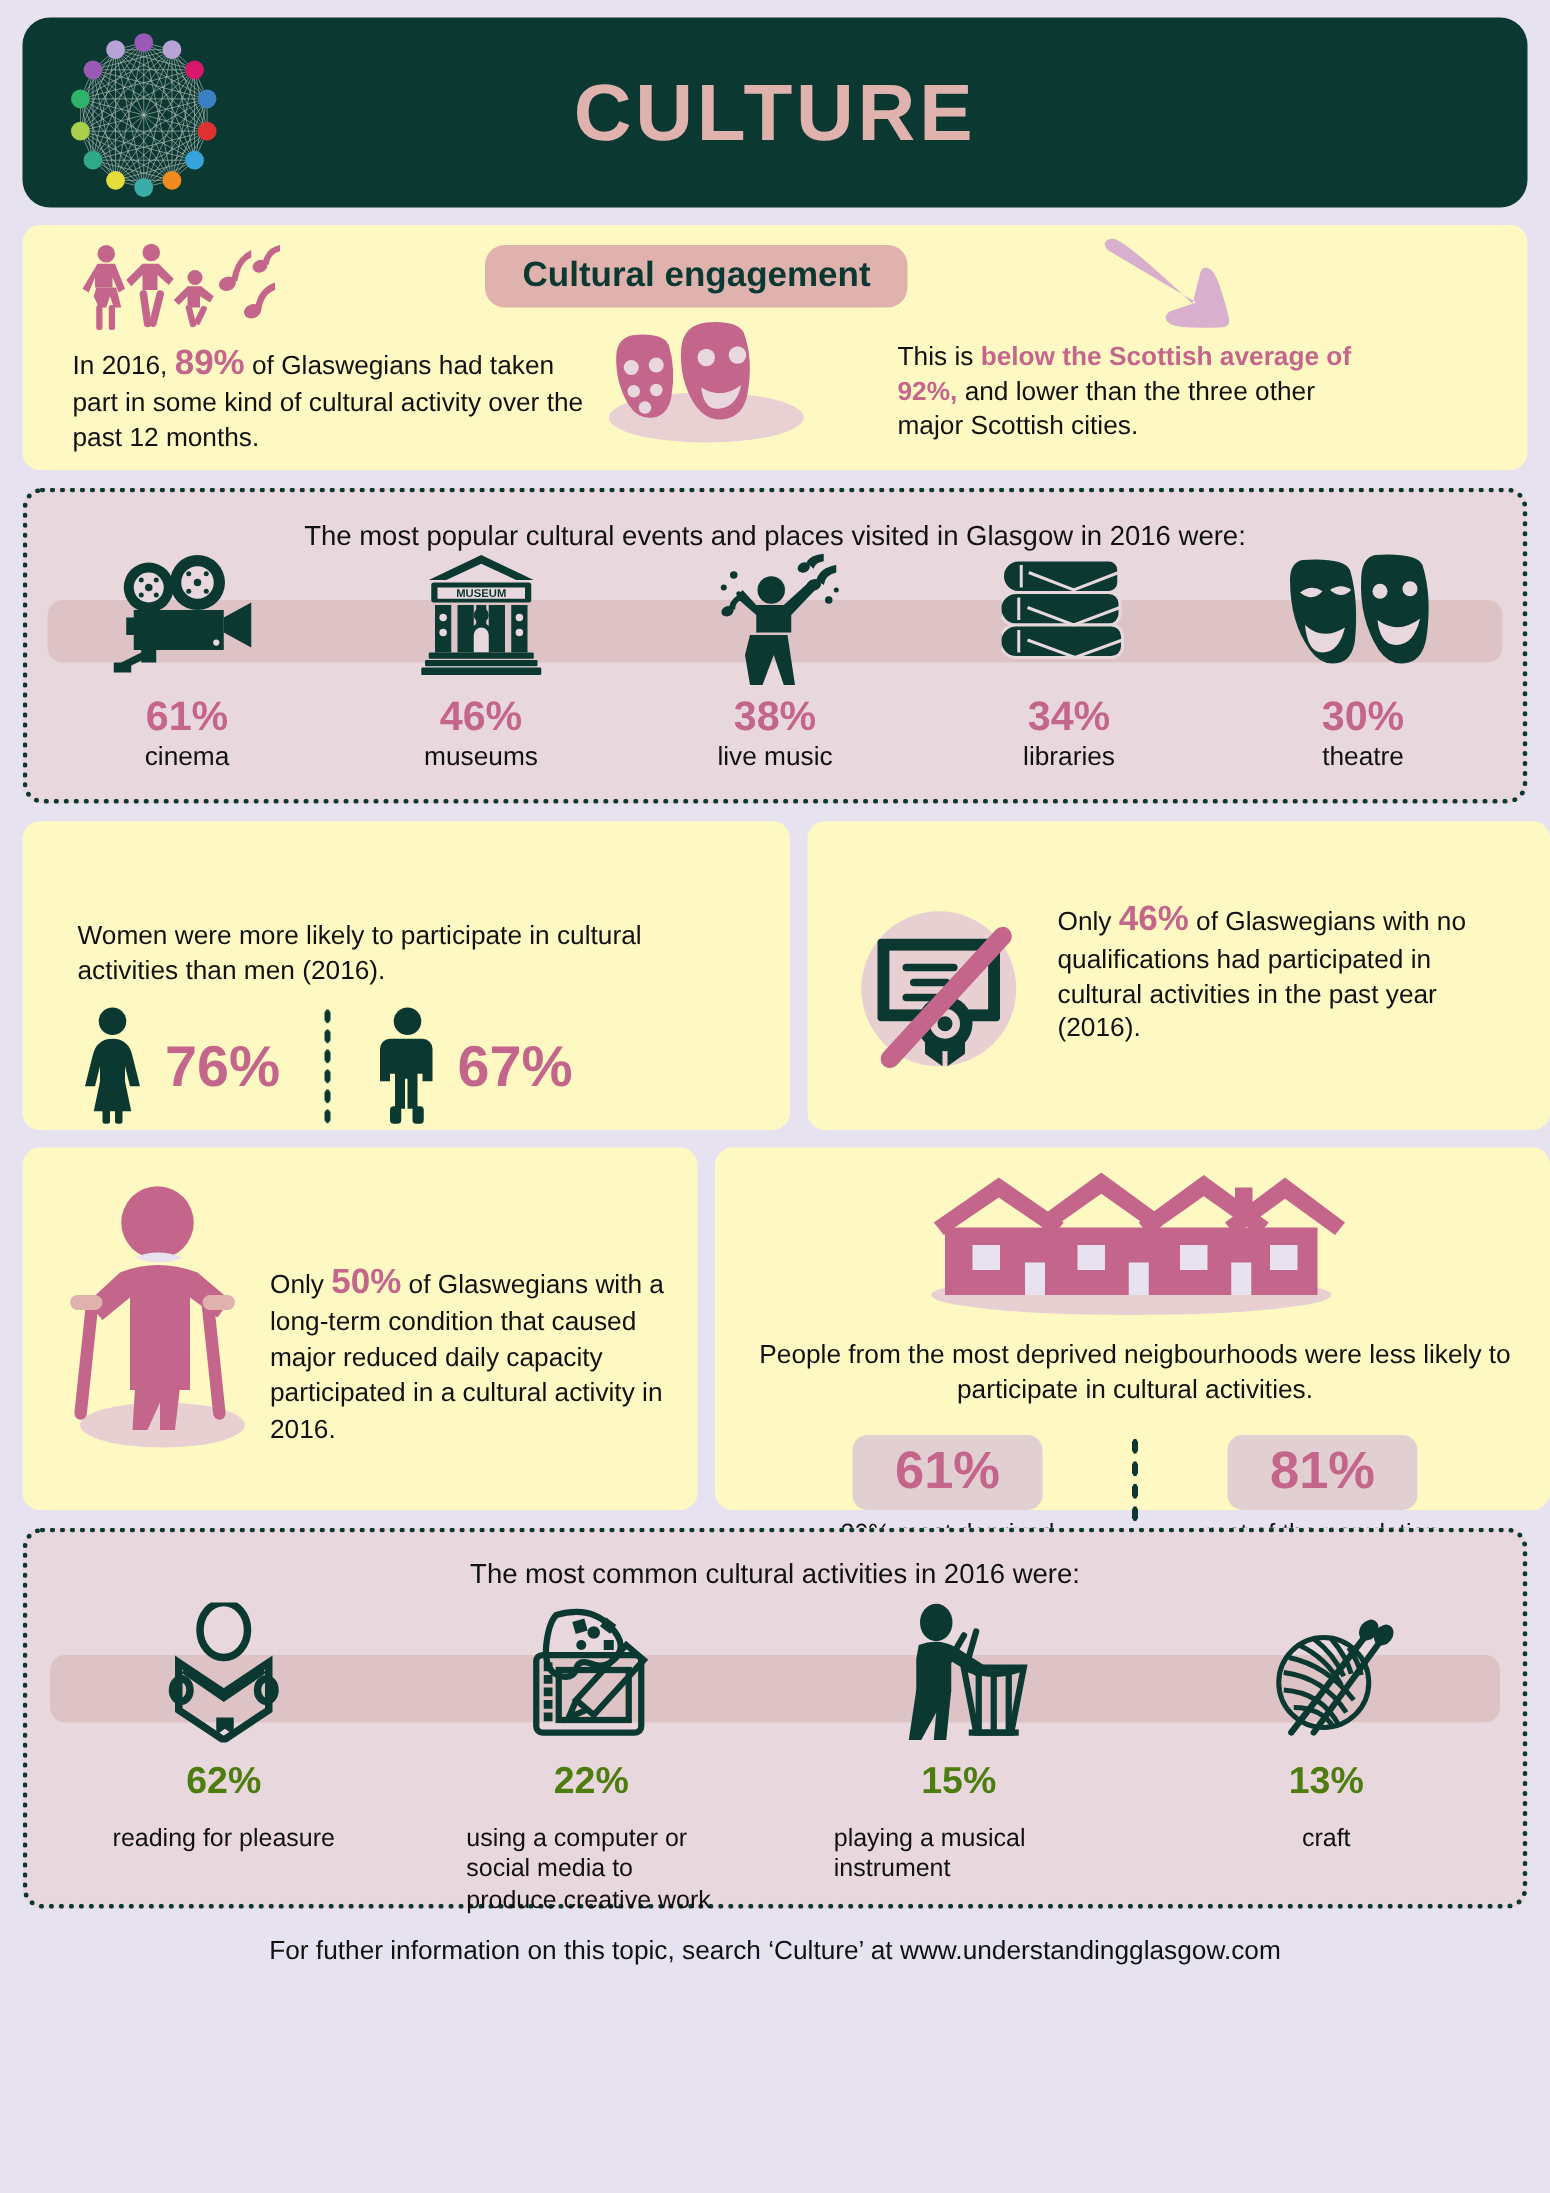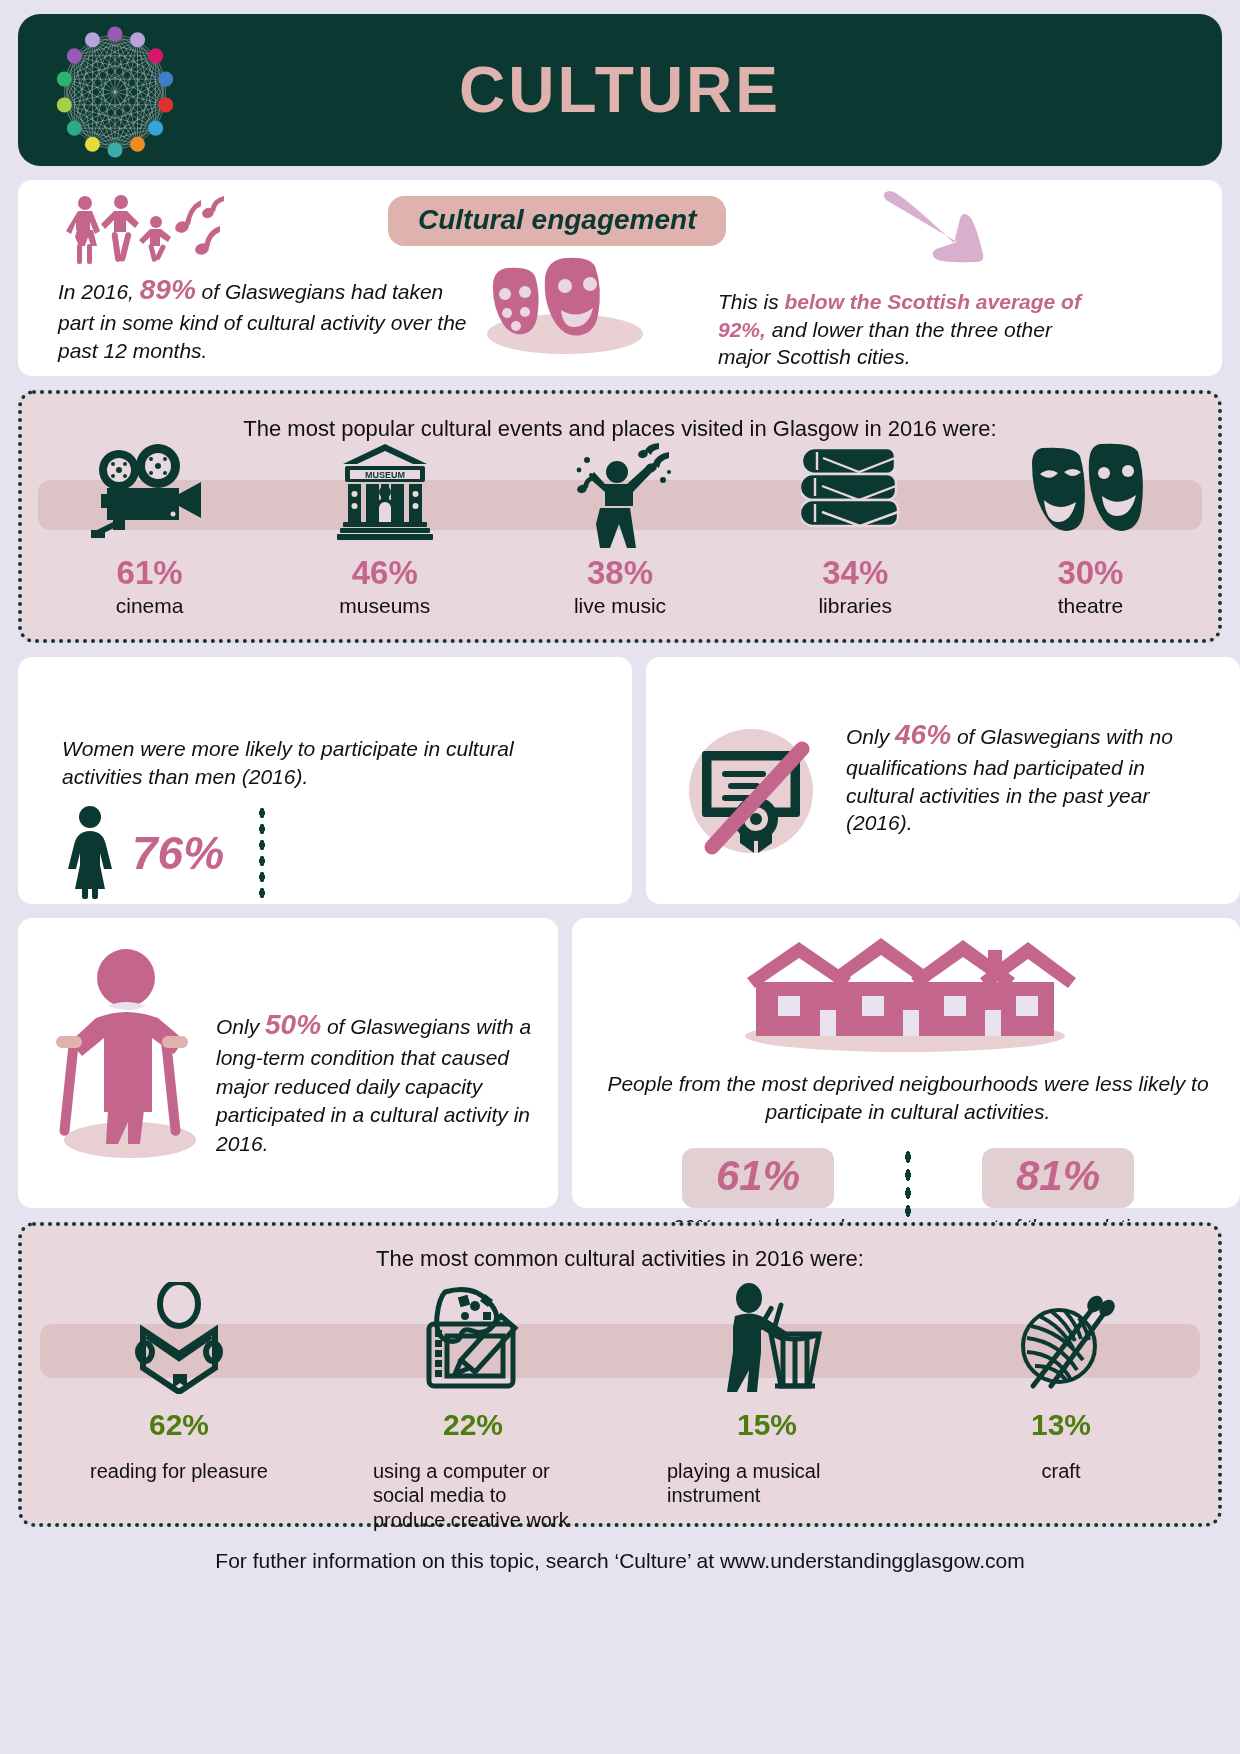--- a/index.html
+++ b/index.html
@@ -21,36 +21,36 @@
     display:flex;align-items:center;justify-content:center;
     margin-bottom:14px;
   }
   .logo{position:absolute;left:22px;top:8px;width:150px;height:140px;}
   .header-title{
     font-size:64px;font-weight:bold;color:#e0b2ae;letter-spacing:3px;
     font-family:"Liberation Sans", sans-serif;
   }
 
   
-  .panel{background:#ffffff;border-radius:14px;box-sizing:border-box;font-style:italic;}
+  .panel{background:#fef9c3;border-radius:14px;box-sizing:border-box;}
   .dotted{
     border:4px dotted #0b3931;border-radius:16px;background:#e8d8dd;box-sizing:border-box;
   }
 
   .section-tag{
     display:inline-block;background:#e0b2ae;color:#0b3931;
     font-size:28px;font-weight:bold;border-radius:16px;
     padding:8px 30px 10px 30px;
   }
 
   
   .engagement{position:relative;height:196px;margin-bottom:14px;padding:0;}
   .eng-tag{position:absolute;left:370px;top:16px;}
   .eng-left{position:absolute;left:40px;top:92px;width:420px;font-size:21px;line-height:1.32;}
-  .eng-right{position:absolute;left:700px;top:108px;width:380px;font-size:21px;line-height:1.32;}
+  .eng-right{position:absolute;left:700px;top:92px;width:380px;font-size:21px;line-height:1.32;}
   .big-inline{color:#c4668c;font-weight:bold;font-size:28px;}
   .bold-pink{color:#c4668c;font-weight:bold;}
   .people-icon{position:absolute;left:40px;top:14px;width:175px;height:72px;}
   .masks-icon{position:absolute;left:455px;top:70px;width:175px;height:110px;}
   .arrow-icon{position:absolute;left:860px;top:10px;width:115px;height:78px;}
 
   
   .popular{position:relative;height:253px;margin-bottom:14px;padding:0;}
   .popular-title{text-align:center;font-size:22px;padding-top:22px;}
   .icon-band{
@@ -444,20 +444,31 @@
             <g fill="#0b3931">
               <circle cx="28" cy="12" r="11"></circle>
               <path d="M28 26 q-13 0 -16 14 l-6 24 h8 l4 -16 v12 l-5 24 h30 l-5 -24 v-12 l4 16 h8 l-6 -24 q-3 -14 -16 -14z"></path>
               <rect x="20" y="78" width="6" height="16" rx="2"></rect>
               <rect x="30" y="78" width="6" height="16" rx="2"></rect>
             </g>
           </svg>
           <span class="g-num">76%</span>
         </div>
         <div class="dot-divider"></div>
+        <div class="g-block">
+          <svg width="52" height="96" viewBox="0 0 52 96">
+            <g fill="#0b3931">
+              <circle cx="26" cy="12" r="11"></circle>
+              <path d="M14 26 h24 a8 8 0 0 1 8 8 v26 h-8 v-6 h-4 v28 h-8 v-24 h-2 v24 h-8 v-28 h-4 v6 h-8 v-26 a8 8 0 0 1 8 -8z"></path>
+              <rect x="12" y="80" width="9" height="14" rx="3"></rect>
+              <rect x="30" y="80" width="9" height="14" rx="3"></rect>
+            </g>
+          </svg>
+          <span class="g-num">67%</span>
+        </div>
       </div>
     </div>
 
 
     <div class="panel part-right">
       <svg class="qual-icon" viewBox="0 0 170 160">
         <circle cx="85" cy="82" r="62" fill="#e8cfd2"></circle>
         <g fill="#0b3931">
           <rect x="36" y="42" width="98" height="66" rx="3"></rect>
           <rect x="43" y="49" width="84" height="52" fill="#e8cfd2"></rect>

